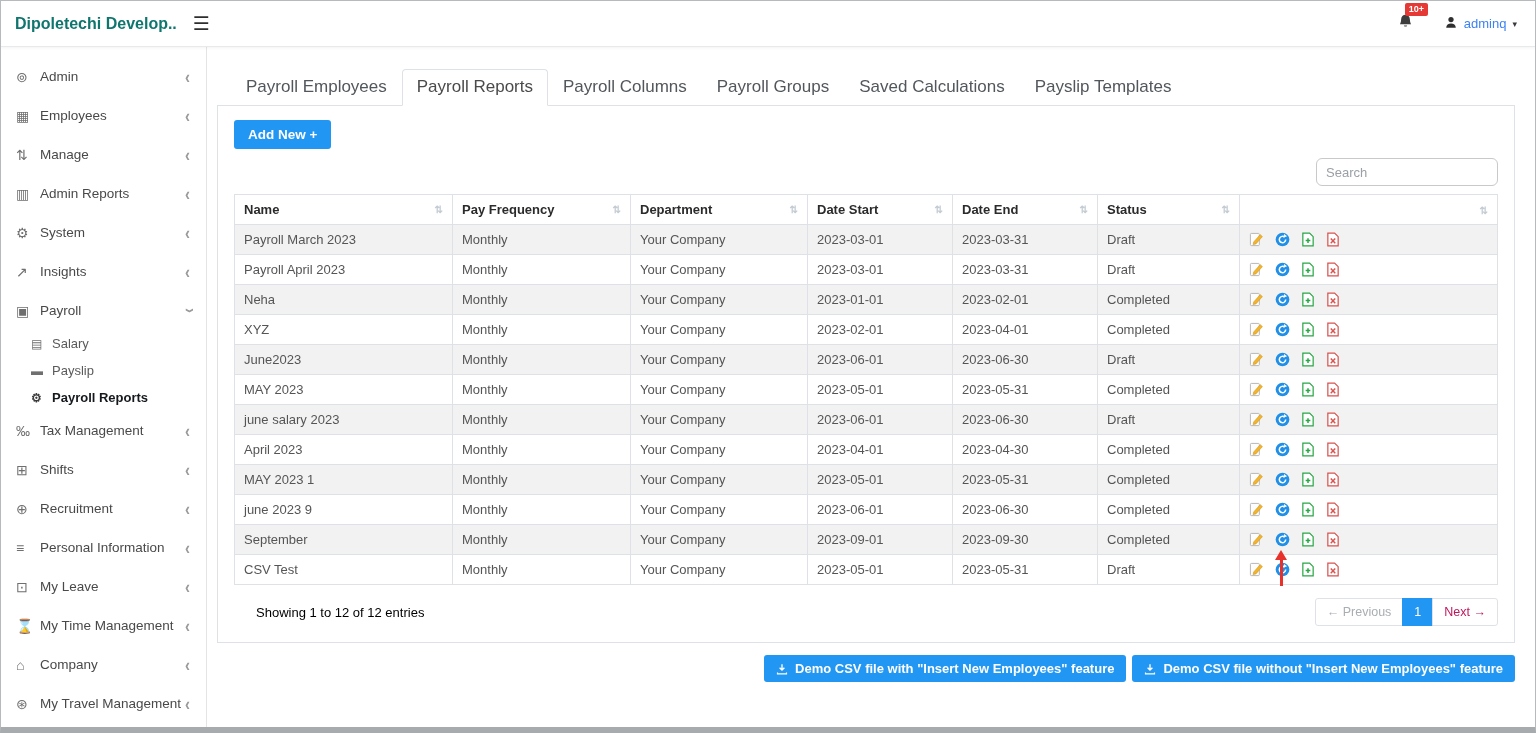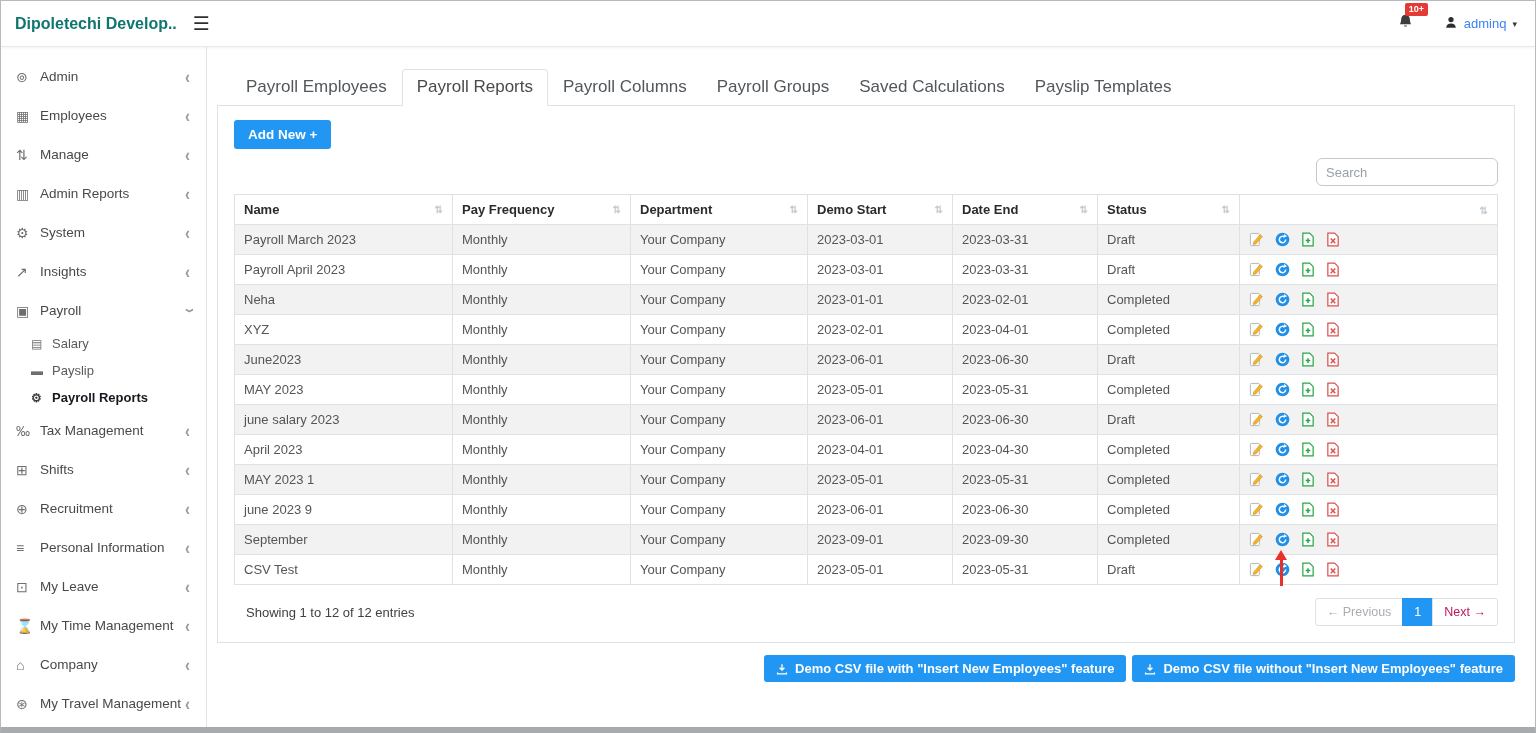--- a/index.html
+++ b/index.html
@@ -66,21 +66,21 @@
   table.grid th { color: #2b2b2b; font-weight: 700; padding: 7px 9px; background: #fff; cursor: pointer; }
   table.grid td { padding: 7px 9px; }
   .sort { float: right; color: #c3cbd3; font-size: 10px; margin-top: 2px; }
   tbody tr:nth-child(odd) { background: #f2f2f2; }
   tbody tr:nth-child(even) { background: #ffffff; }
   .act-wrap { display: flex; align-items: center; gap: 11px; }
   .act-btn { background: none; border: none; padding: 0; cursor: pointer; height: 15px; display: flex; align-items: center; }
   .act-icon { display: inline-flex; }
   
   .table-footer { display: flex; justify-content: space-between; align-items: center; margin-top: 13px; }
-  .summary { font-size: 13px; color: #404040; margin-left: 12px; }
+  .summary { font-size: 13px; color: #000000; margin-left: 22px; }
   .pagination { display: flex; }
   .page-btn {
     border: 1px solid #dee2e6; background: #fff; font-size: 12.5px; padding: 6px 11px;
     cursor: pointer; font-family: inherit; margin-left: -1px;
   }
   .page-btn.prev { border-radius: 3px 0 0 3px; color: #a9aeb3; text-align: center; }
   .page-btn.current { background: #2196f3; border-color: #2196f3; color: #fff; }
   .page-btn.next { border-radius: 0 3px 3px 0; color: #be185d; }
   
   .annot { position: absolute; left: 1057px; top: 444px; display: flex; flex-direction: column; align-items: center; pointer-events: none; z-index: 4; }
@@ -242,21 +242,21 @@
             <col style="width:145px">
               <col style="width:145px">
               <col style="width:142px">
               <col>
           </colgroup>
           <thead>
             <tr>
                 <th><span class="col-label">Name</span><span class="sort">⇅</span></th>
                 <th><span class="col-label">Pay Frequency</span><span class="sort">⇅</span></th>
                 <th><span class="col-label">Department</span><span class="sort">⇅</span></th>
-                <th><span class="col-label">Demo Start</span><span class="sort">⇅</span></th>
+                <th><span class="col-label">Date Start</span><span class="sort">⇅</span></th>
                 <th><span class="col-label">Date End</span><span class="sort">⇅</span></th>
                 <th><span class="col-label">Status</span><span class="sort">⇅</span></th>
                 <th><span class="col-label"></span><span class="sort">⇅</span></th>
               </tr>
           </thead>
           <tbody>
               <tr>
                 <td>Payroll March 2023</td>
                 <td>Monthly</td>
                 <td>Your Company</td>

